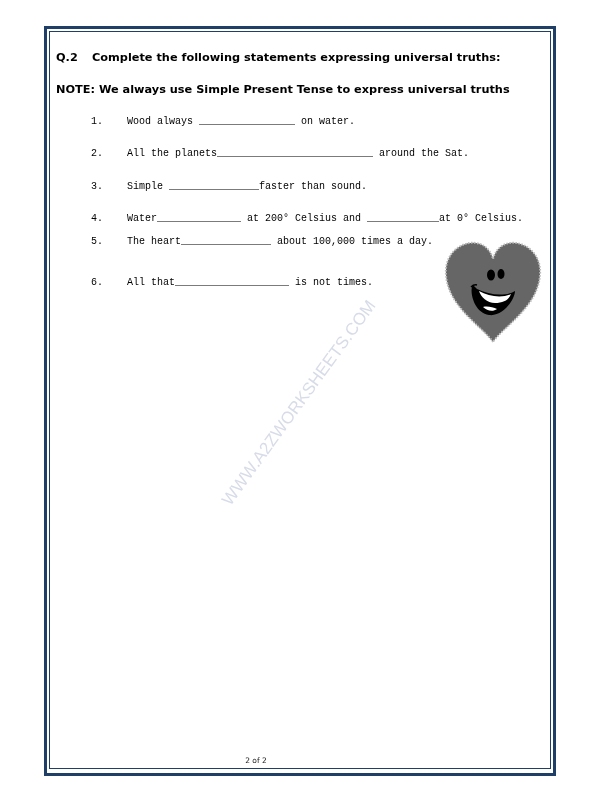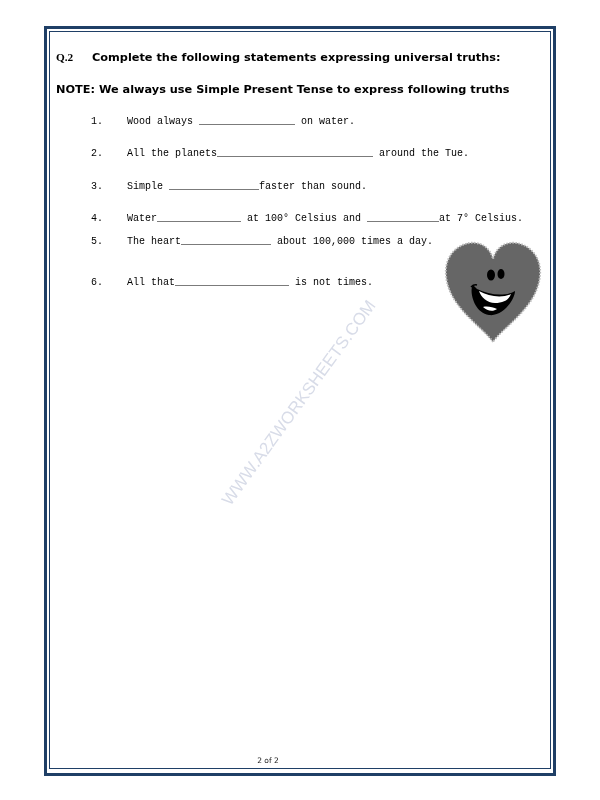--- a/index.html
+++ b/index.html
@@ -4,53 +4,53 @@
   <style>
     html, body { margin:0; padding:0; }
     body { width:600px; height:800px; background:#ffffff; position:relative; overflow:hidden;
            font-family:"DejaVu Sans", sans-serif; color:#000; }
     .frame-outer { position:absolute; left:44px; top:26px; width:506px; height:744px;
                    border:3px solid #1f3f66; }
     .frame-inner { position:absolute; left:49px; top:31px; width:500px; height:736px;
                    border:1px solid #1f3f66; }
     .heading { position:absolute; left:56px; font-weight:bold; font-size:11.3px; white-space:nowrap; }
     .q-title { top:51px; }
-    .q-title .qnum { display:inline-block; width:36px;font-family:Liberation Serif, serif; }
+    .q-title .qnum { display:inline-block; width:36px; }
     .note { top:83px; }
     .item { position:absolute; left:91px; font-size:10px; white-space:nowrap;font-family:Liberation Mono, monospace; }
     .item .num { display:inline-block; width:36px; }
     .watermark { position:absolute; left:175px; top:393px; transform:rotate(-54deg);
                  transform-origin:center; font-size:17px; color:#d8dce8; letter-spacing:0px;
                  white-space:nowrap; font-family:"Liberation Sans", sans-serif; }
     .heart { position:absolute; left:443px; top:237px; width:100px; height:110px; }
-    .footer { position:absolute; left:12px; width:512px; top:756px; text-align:center; font-size:7.5px; color:#222; }
+    .footer { position:absolute; left:0; width:512px; top:756px; text-align:center; font-size:7.5px; color:#222; }
   </style>
 </head>
 <body>
 
 <div class="frame-outer"></div>
 <div class="frame-inner"></div>
 
 <div class="heading q-title">
   <span class="qnum">Q.2</span><span>Complete the following statements expressing universal truths:</span>
 </div>
 
-<div class="heading note">NOTE: We always use Simple Present Tense to express following truths</div>
+<div class="heading note">NOTE: We always use Simple Present Tense to express universal truths</div>
 
 <div class="item" style="top:116px">
   <span class="num">1.</span><span>Wood always ________________ on water.</span>
 </div>
 <div class="item" style="top:148px">
-  <span class="num">2.</span><span>All the planets__________________________ around the Tue.</span>
+  <span class="num">2.</span><span>All the planets__________________________ around the Sat.</span>
 </div>
 <div class="item" style="top:181px">
   <span class="num">3.</span><span>Simple _______________faster than sound.</span>
 </div>
 <div class="item" style="top:213px">
-  <span class="num">4.</span><span>Water______________ at 100° Celsius and ____________at 7° Celsius.</span>
+  <span class="num">4.</span><span>Water______________ at 200° Celsius and ____________at 0° Celsius.</span>
 </div>
 <div class="item" style="top:236px">
   <span class="num">5.</span><span>The heart_______________ about 100,000 times a day.</span>
 </div>
 <div class="item" style="top:277px">
   <span class="num">6.</span><span>All that___________________ is not times.</span>
 </div>
 
 <div class="watermark">WWW.A2ZWORKSHEETS.COM</div>
 

